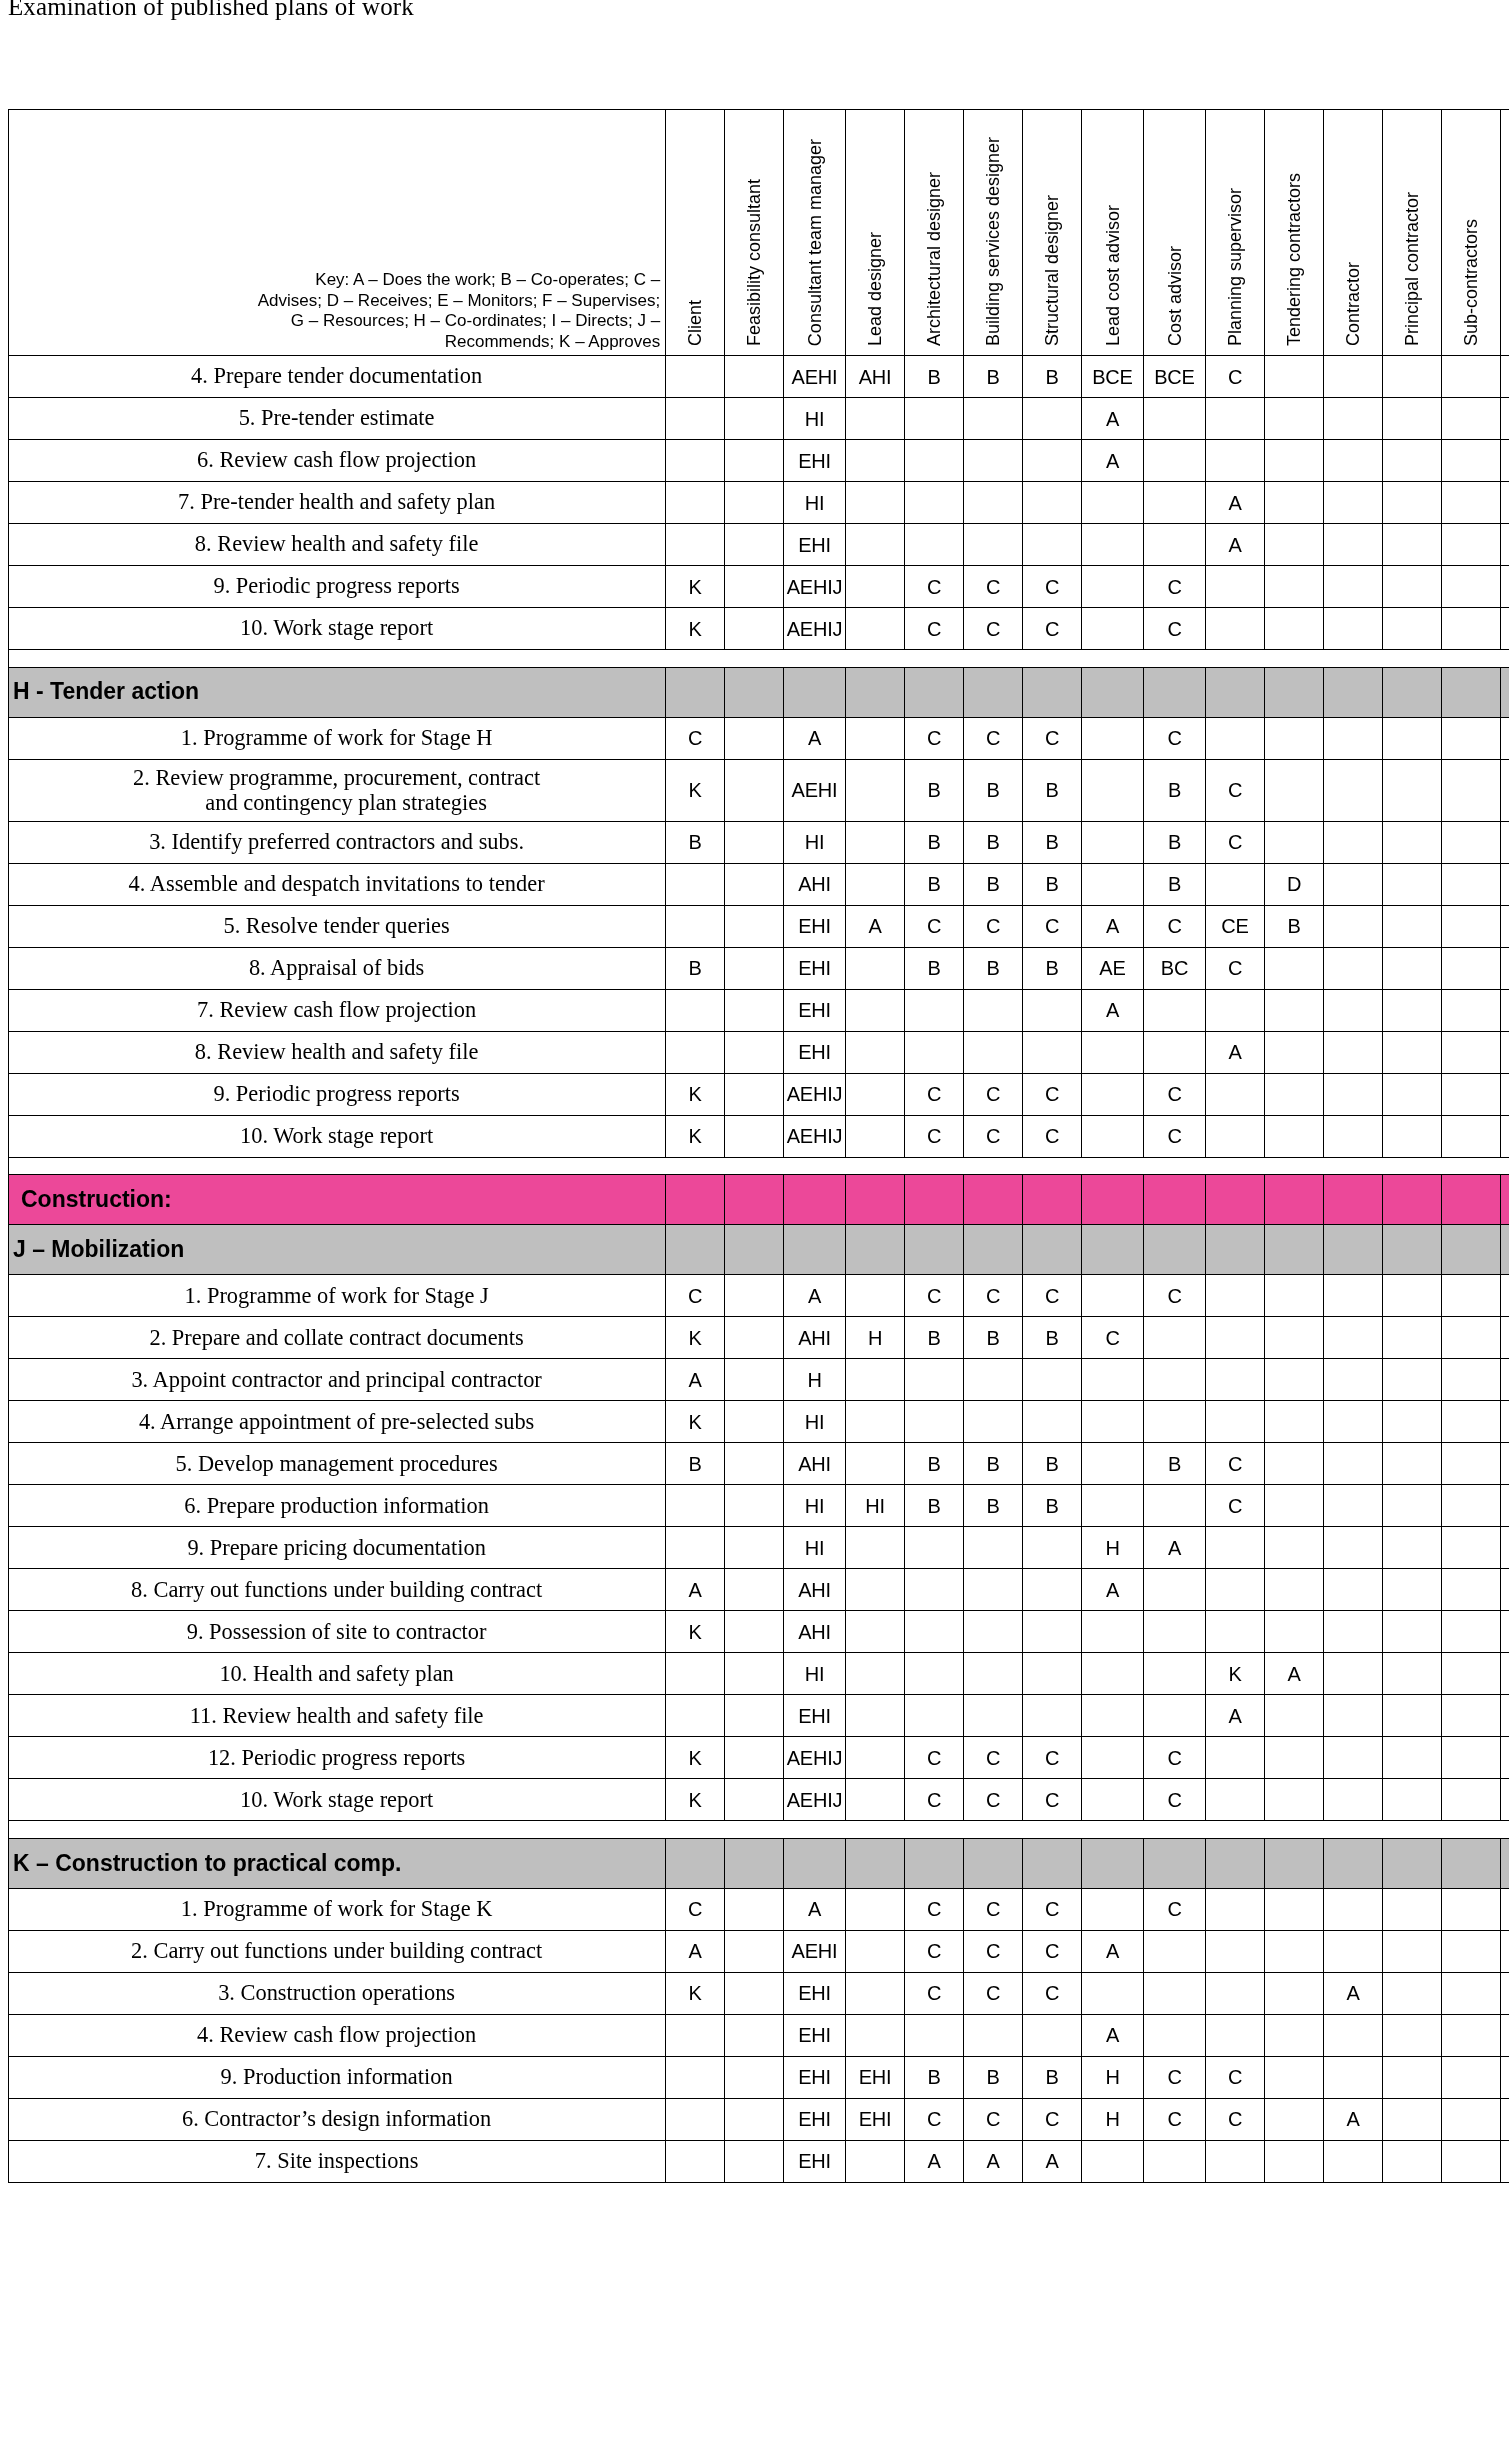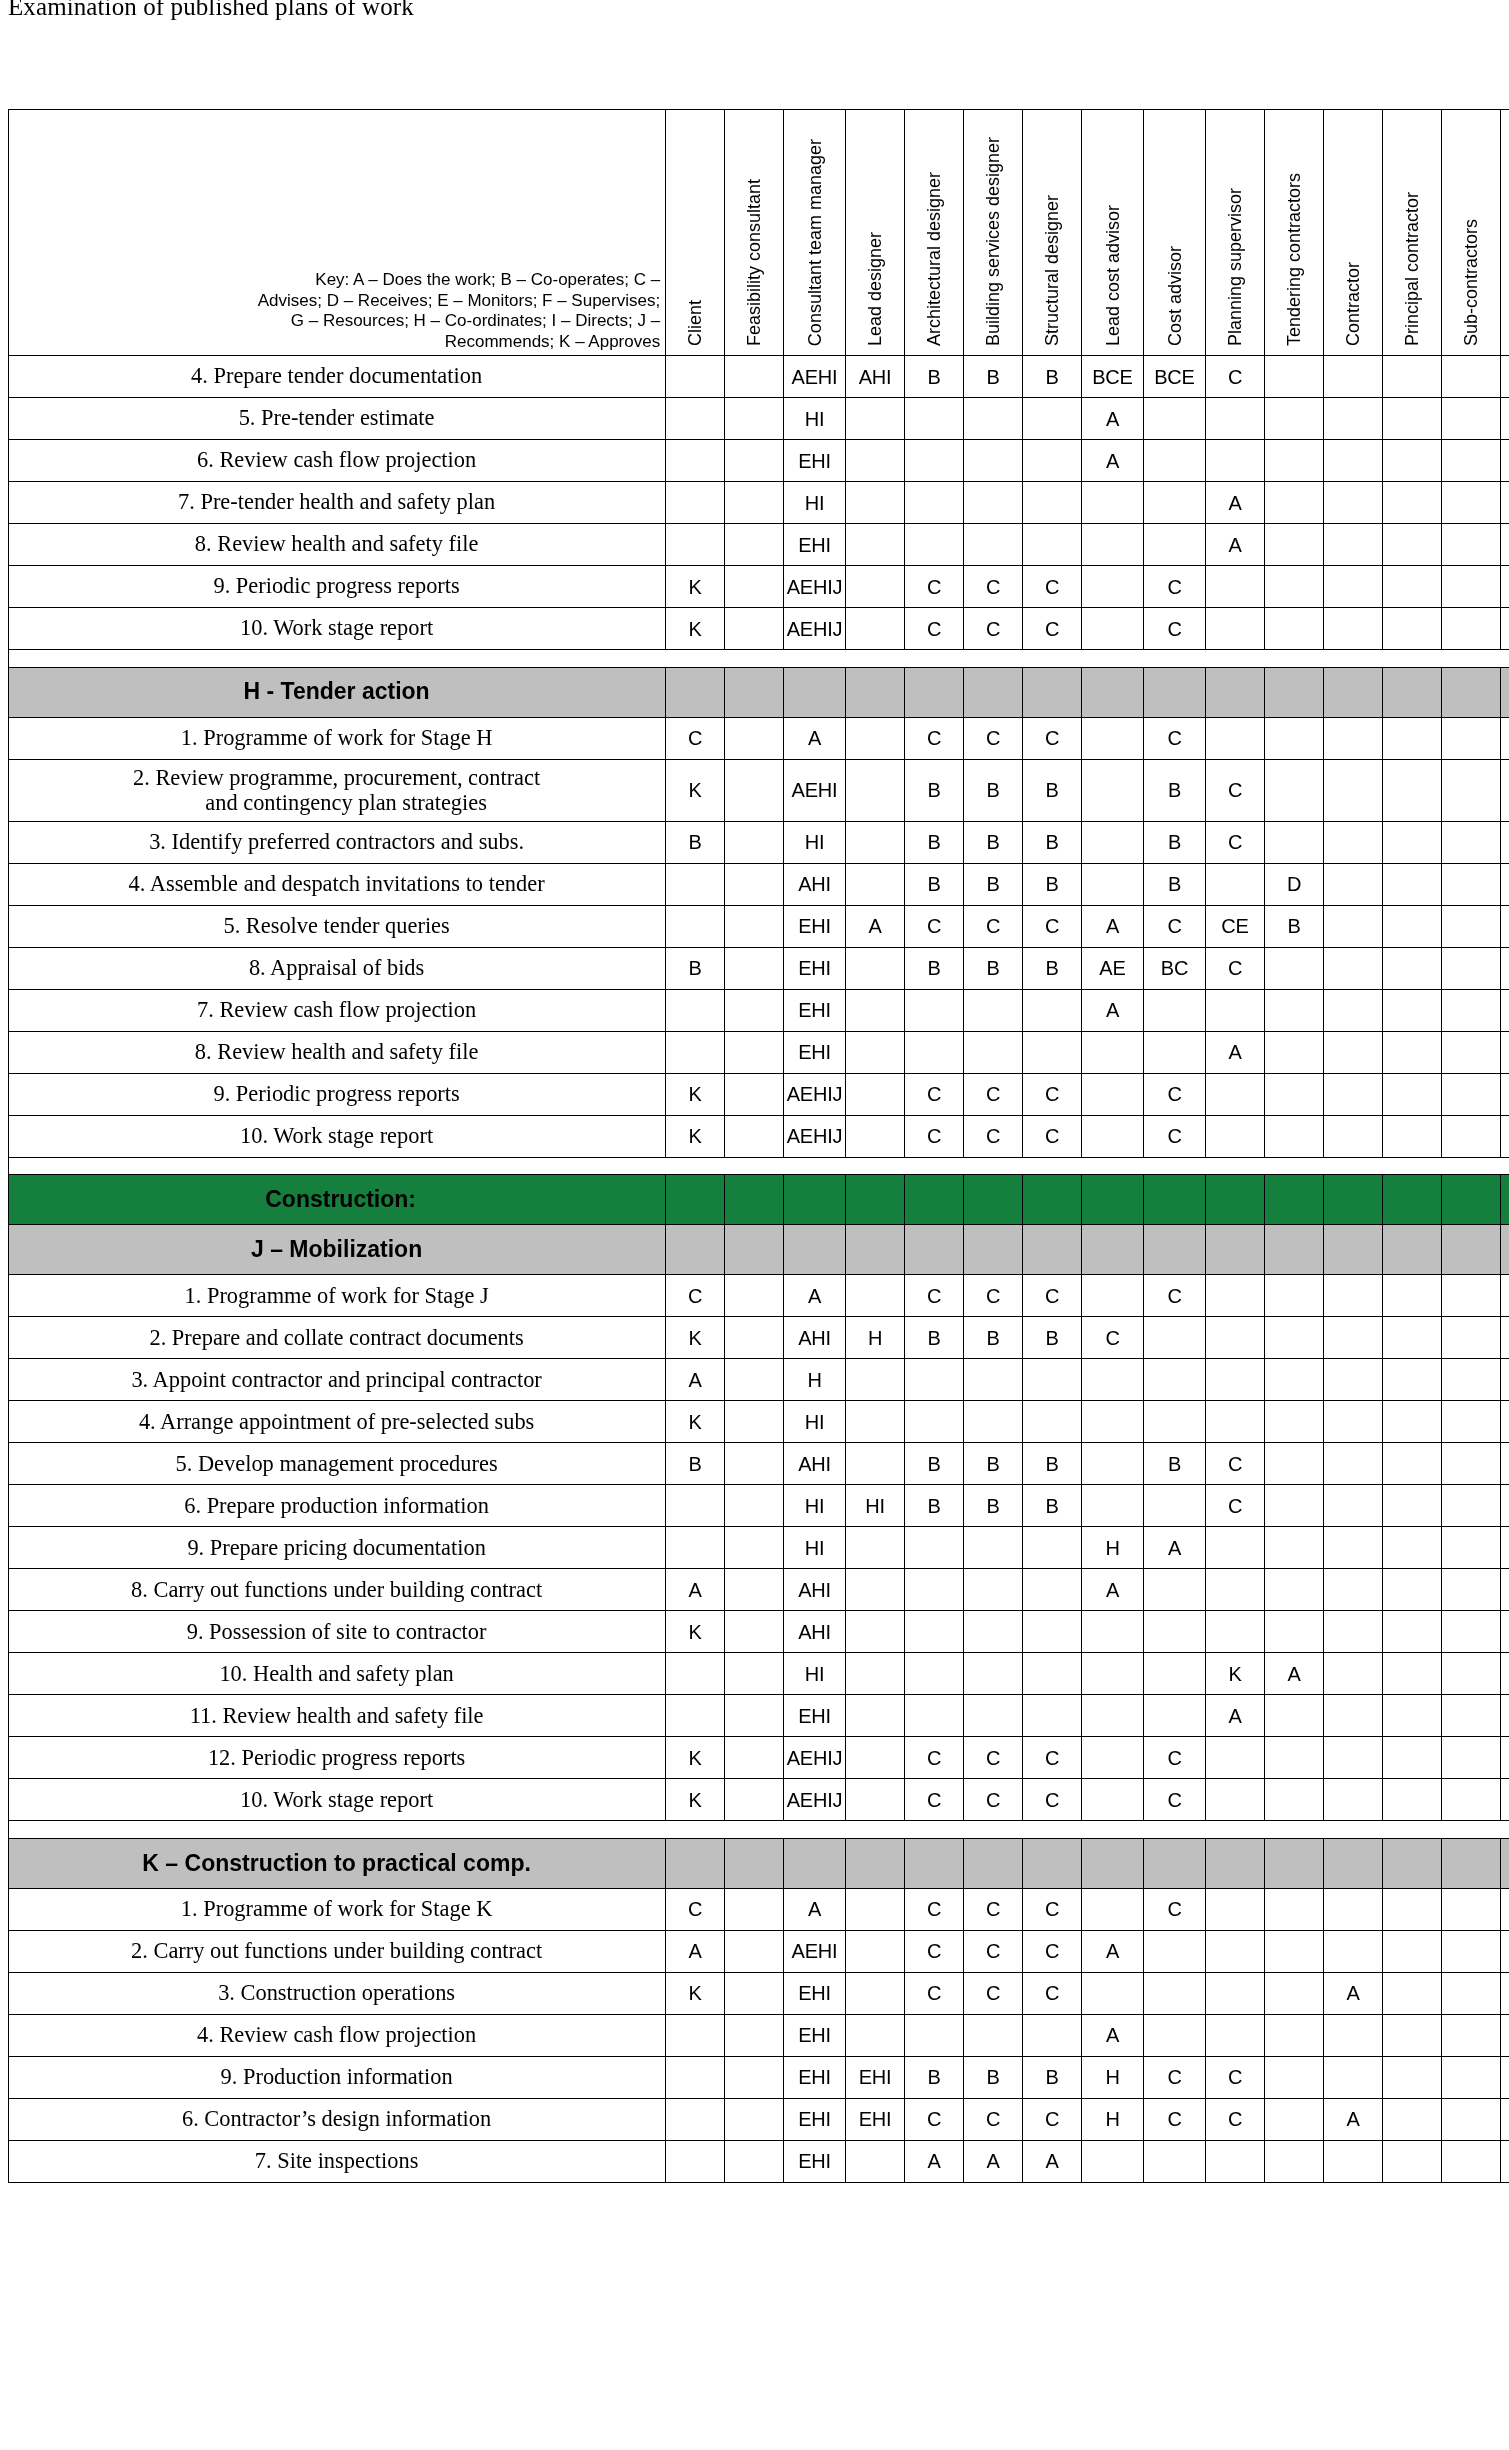--- a/index.html
+++ b/index.html
@@ -100,25 +100,25 @@
     line-height: 1;
     letter-spacing: -0.2px;
   }
 
   
   tr.sec-row { height: 50px; }
   tr.sec-row td {
     background: #bfbfbf;
   }
   tr.sec-row.plain td {
-    background: #15803d;
+    background: #ec4899;
     padding-left: 12px;
   }
   td.sec-title {
-    text-align: center;
+    text-align: left;
     padding: 3.2px 4.8px 4.8px 4px;
     font-family: "Liberation Sans", sans-serif;
     font-weight: bold;
     font-size: 23px;
     line-height: 1.05;
     white-space: nowrap;
   }
   
   tr.gap-row { height: 17.6px; }
   tr.gap-row td { border-top: 0.8px solid #000; border-bottom: 1.6px solid #000; }

